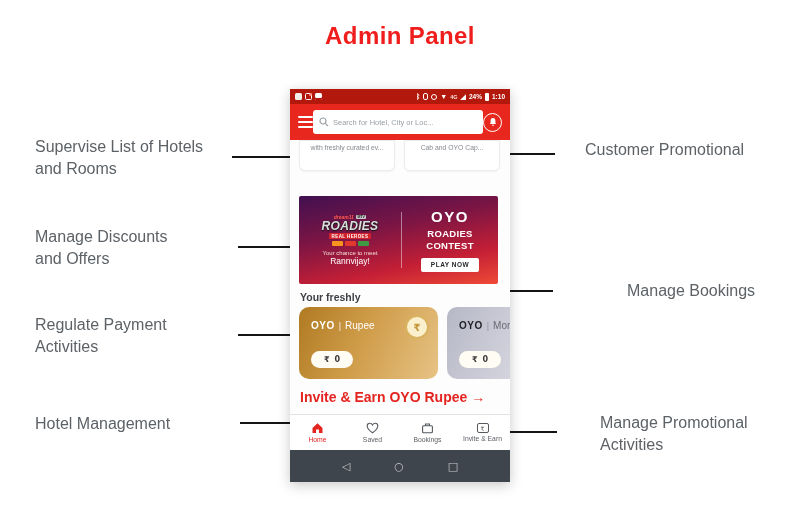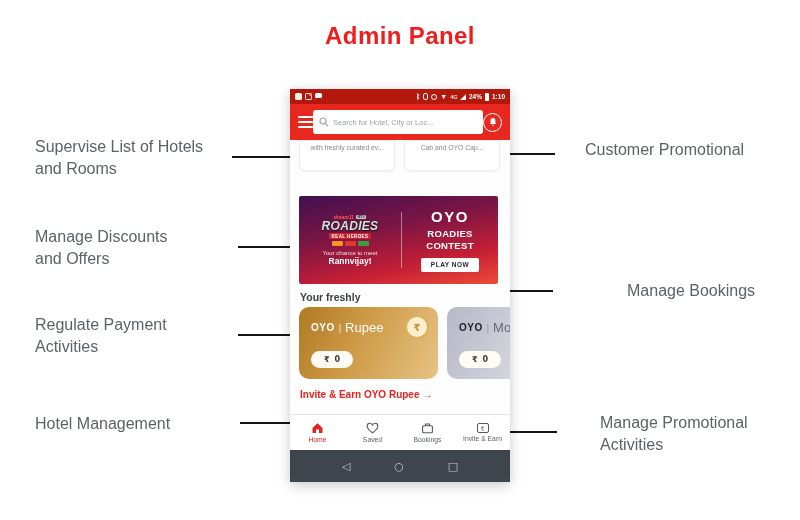--- a/index.html
+++ b/index.html
@@ -64,43 +64,43 @@
   .dream { color:#ff5a4e; font-weight:bold; font-style:italic; font-size:5px; }
   .mtv { background:#c9c9c9; color:#222; font-size:3.5px; font-weight:bold; padding:0 1.5px; border-radius:1px; }
   .roadies-logo { font-size:12px; font-weight:bold; font-style:italic; color:#dedede; line-height:1.1;
                   letter-spacing:.3px; text-shadow:0 1px 1px #141414, 1px 0 1px #2b2b2b; }
   .real-heroes { background:#d2232a; color:#fff; font-size:4.5px; font-weight:bold; padding:.5px 3px;
                  border-radius:1px; letter-spacing:.4px; }
   .sponsors { display:flex; gap:2px; margin-top:2px; }
   .sp { width:11px; height:4.5px; border-radius:1px; }
   .sp1 { background:#f7941d; } .sp2 { background:#e03a2f; } .sp3 { background:#3f9b43; }
   .b-tagline { font-size:6px; color:#f5dcd6; margin-top:4px; }
-  .b-celeb { font-size:8.5px; font-weight:bold; color:#fff; }
+  .b-celeb { font-size:8.5px; font-weight:normal; color:#fff; }
   .oyo-logo { font-size:15px; font-weight:bold; color:#fff; letter-spacing:1.5px; }
   .contest { font-size:9.5px; font-weight:bold; color:#fff; text-align:center; line-height:1.25; letter-spacing:.3px; }
   .play-now { background:#fff; color:#26262b; font-size:6.5px; font-weight:bold; padding:3.5px 10px;
               border-radius:2px; letter-spacing:.5px; margin-top:3px; cursor:pointer; }
 
   .wallet-card { position:absolute; top:218px; height:72px; border-radius:10px; }
   .wc1 { left:9px; width:139px; background:linear-gradient(115deg,#b07a22 0%,#cf9c49 45%,#e7c385 100%); }
   .wc2 { left:157px; width:90px; background:linear-gradient(115deg,#b7b8c6 0%,#dbdce4 100%); }
   .wc-row { position:absolute; left:12px; top:13px; display:flex; align-items:center; gap:4px; white-space:nowrap; }
   .wc-brand { font-size:10px; font-weight:bold; letter-spacing:.5px; }
   .wc1 .wc-brand, .wc1 .wc-sep, .wc1 .wc-name { color:#fff; }
   .wc2 .wc-brand { color:#1d1d22; } .wc2 .wc-sep { color:#8a8a94; } .wc2 .wc-name { color:#6a6a74; }
   .wc-sep { font-size:9px; opacity:.85; }
-  .wc-name { font-size:13px; }
+  .wc-name { font-size:10px; }
   .coin { position:absolute; right:9px; top:8px; width:24px; height:24px; border-radius:50%;
           background:#fbf0cd; border:2px solid #d9b25f; display:flex; align-items:center; justify-content:center;
           color:#c3963a; font-size:10px; font-weight:bold; font-family:"DejaVu Sans", sans-serif; }
   .balance-pill { position:absolute; left:12px; bottom:11px; min-width:42px; height:17px; padding:0 8px;
                   background:#fffcf4; border-radius:9px; display:flex; align-items:center; justify-content:center;
                   gap:5px; font-size:8px; font-weight:bold; color:#3a3a3a; font-family:"DejaVu Sans", sans-serif; }
 
-  .invite-link { position:absolute; left:10px; top:300px; font-size:10px; font-weight:bold; color:#e3241f; cursor:pointer; }
+  .invite-link { position:absolute; left:10px; top:300px; font-size:14px; font-weight:bold; color:#e3241f; cursor:pointer; }
 
   .bottom-nav { position:absolute; left:0; width:100%; top:325px; height:36px; background:#fff;
                 border-top:1px solid #e2e2e2; display:flex; }
   .nav-item { flex:1; display:flex; flex-direction:column; align-items:center; justify-content:center; gap:2px;
               font-size:6.8px; color:#5a5e63; cursor:pointer; }
   .nav-item.active { color:#e3241f; }
   .inv-ic { position:relative; width:12px; height:10px; border:1.1px solid #55595e; border-radius:2px;
             display:flex; align-items:center; justify-content:center; font-size:6px; color:#55595e;
             font-family:"DejaVu Sans", sans-serif; }
 

